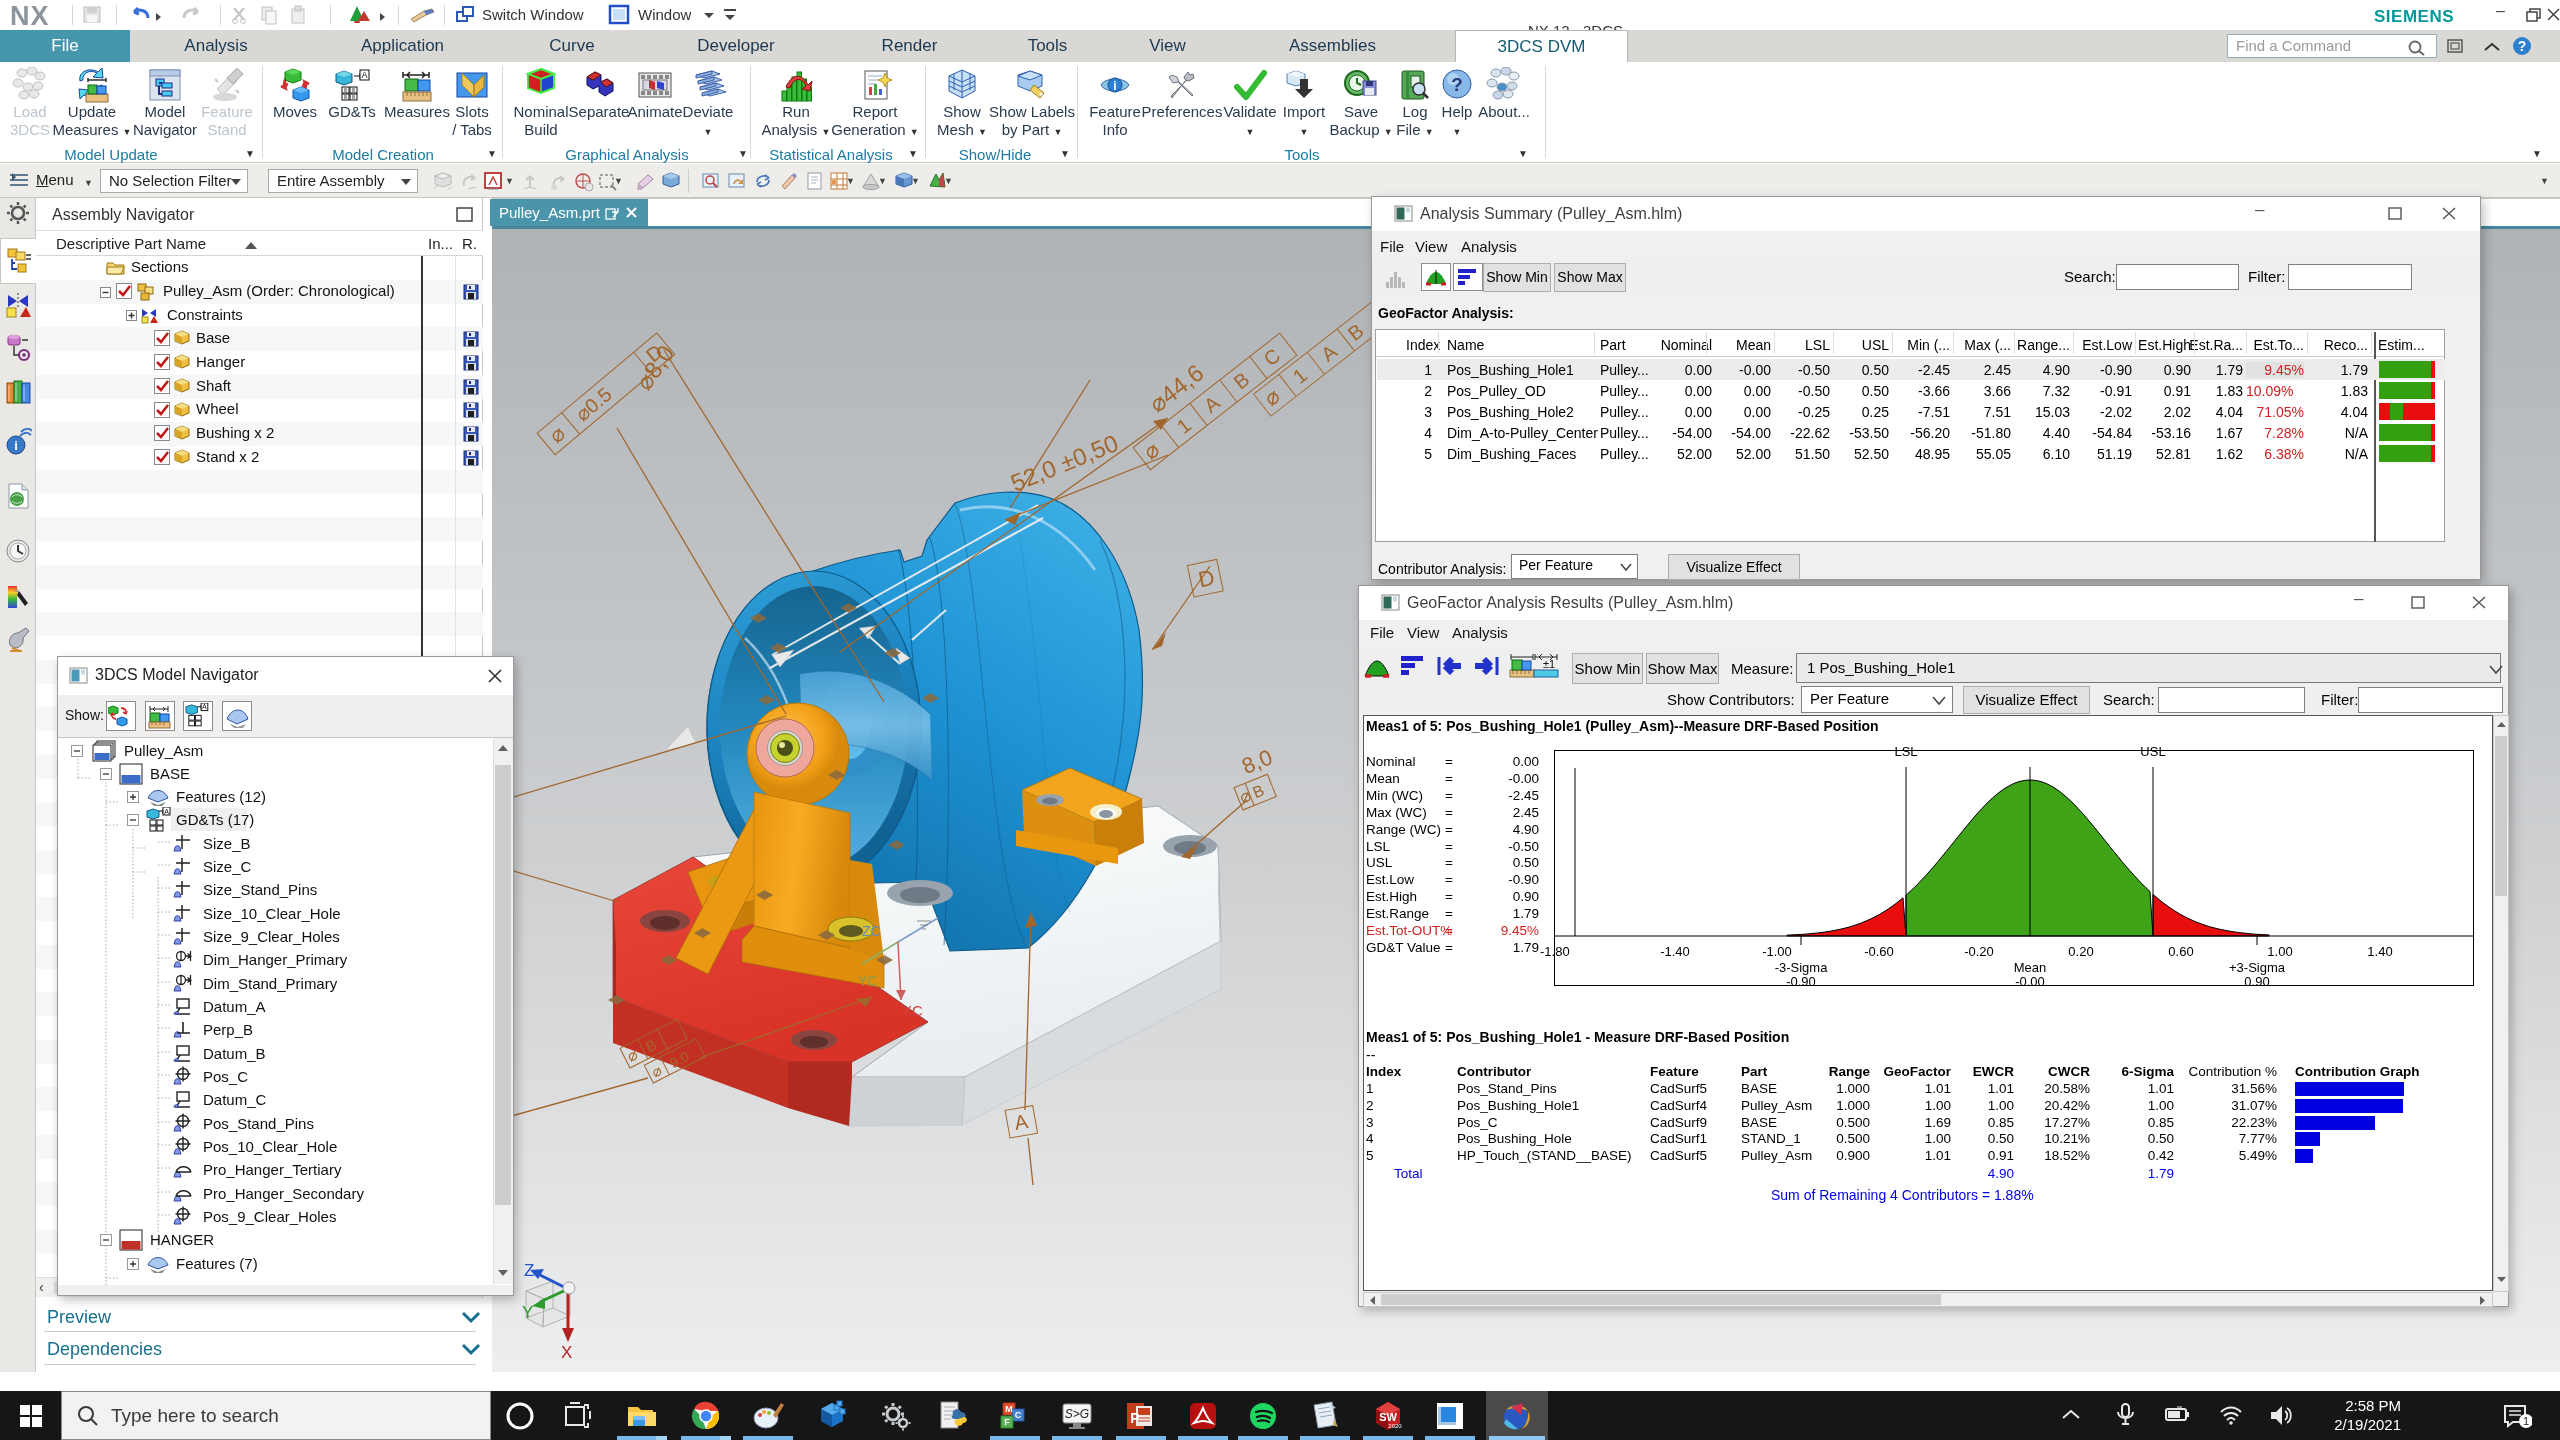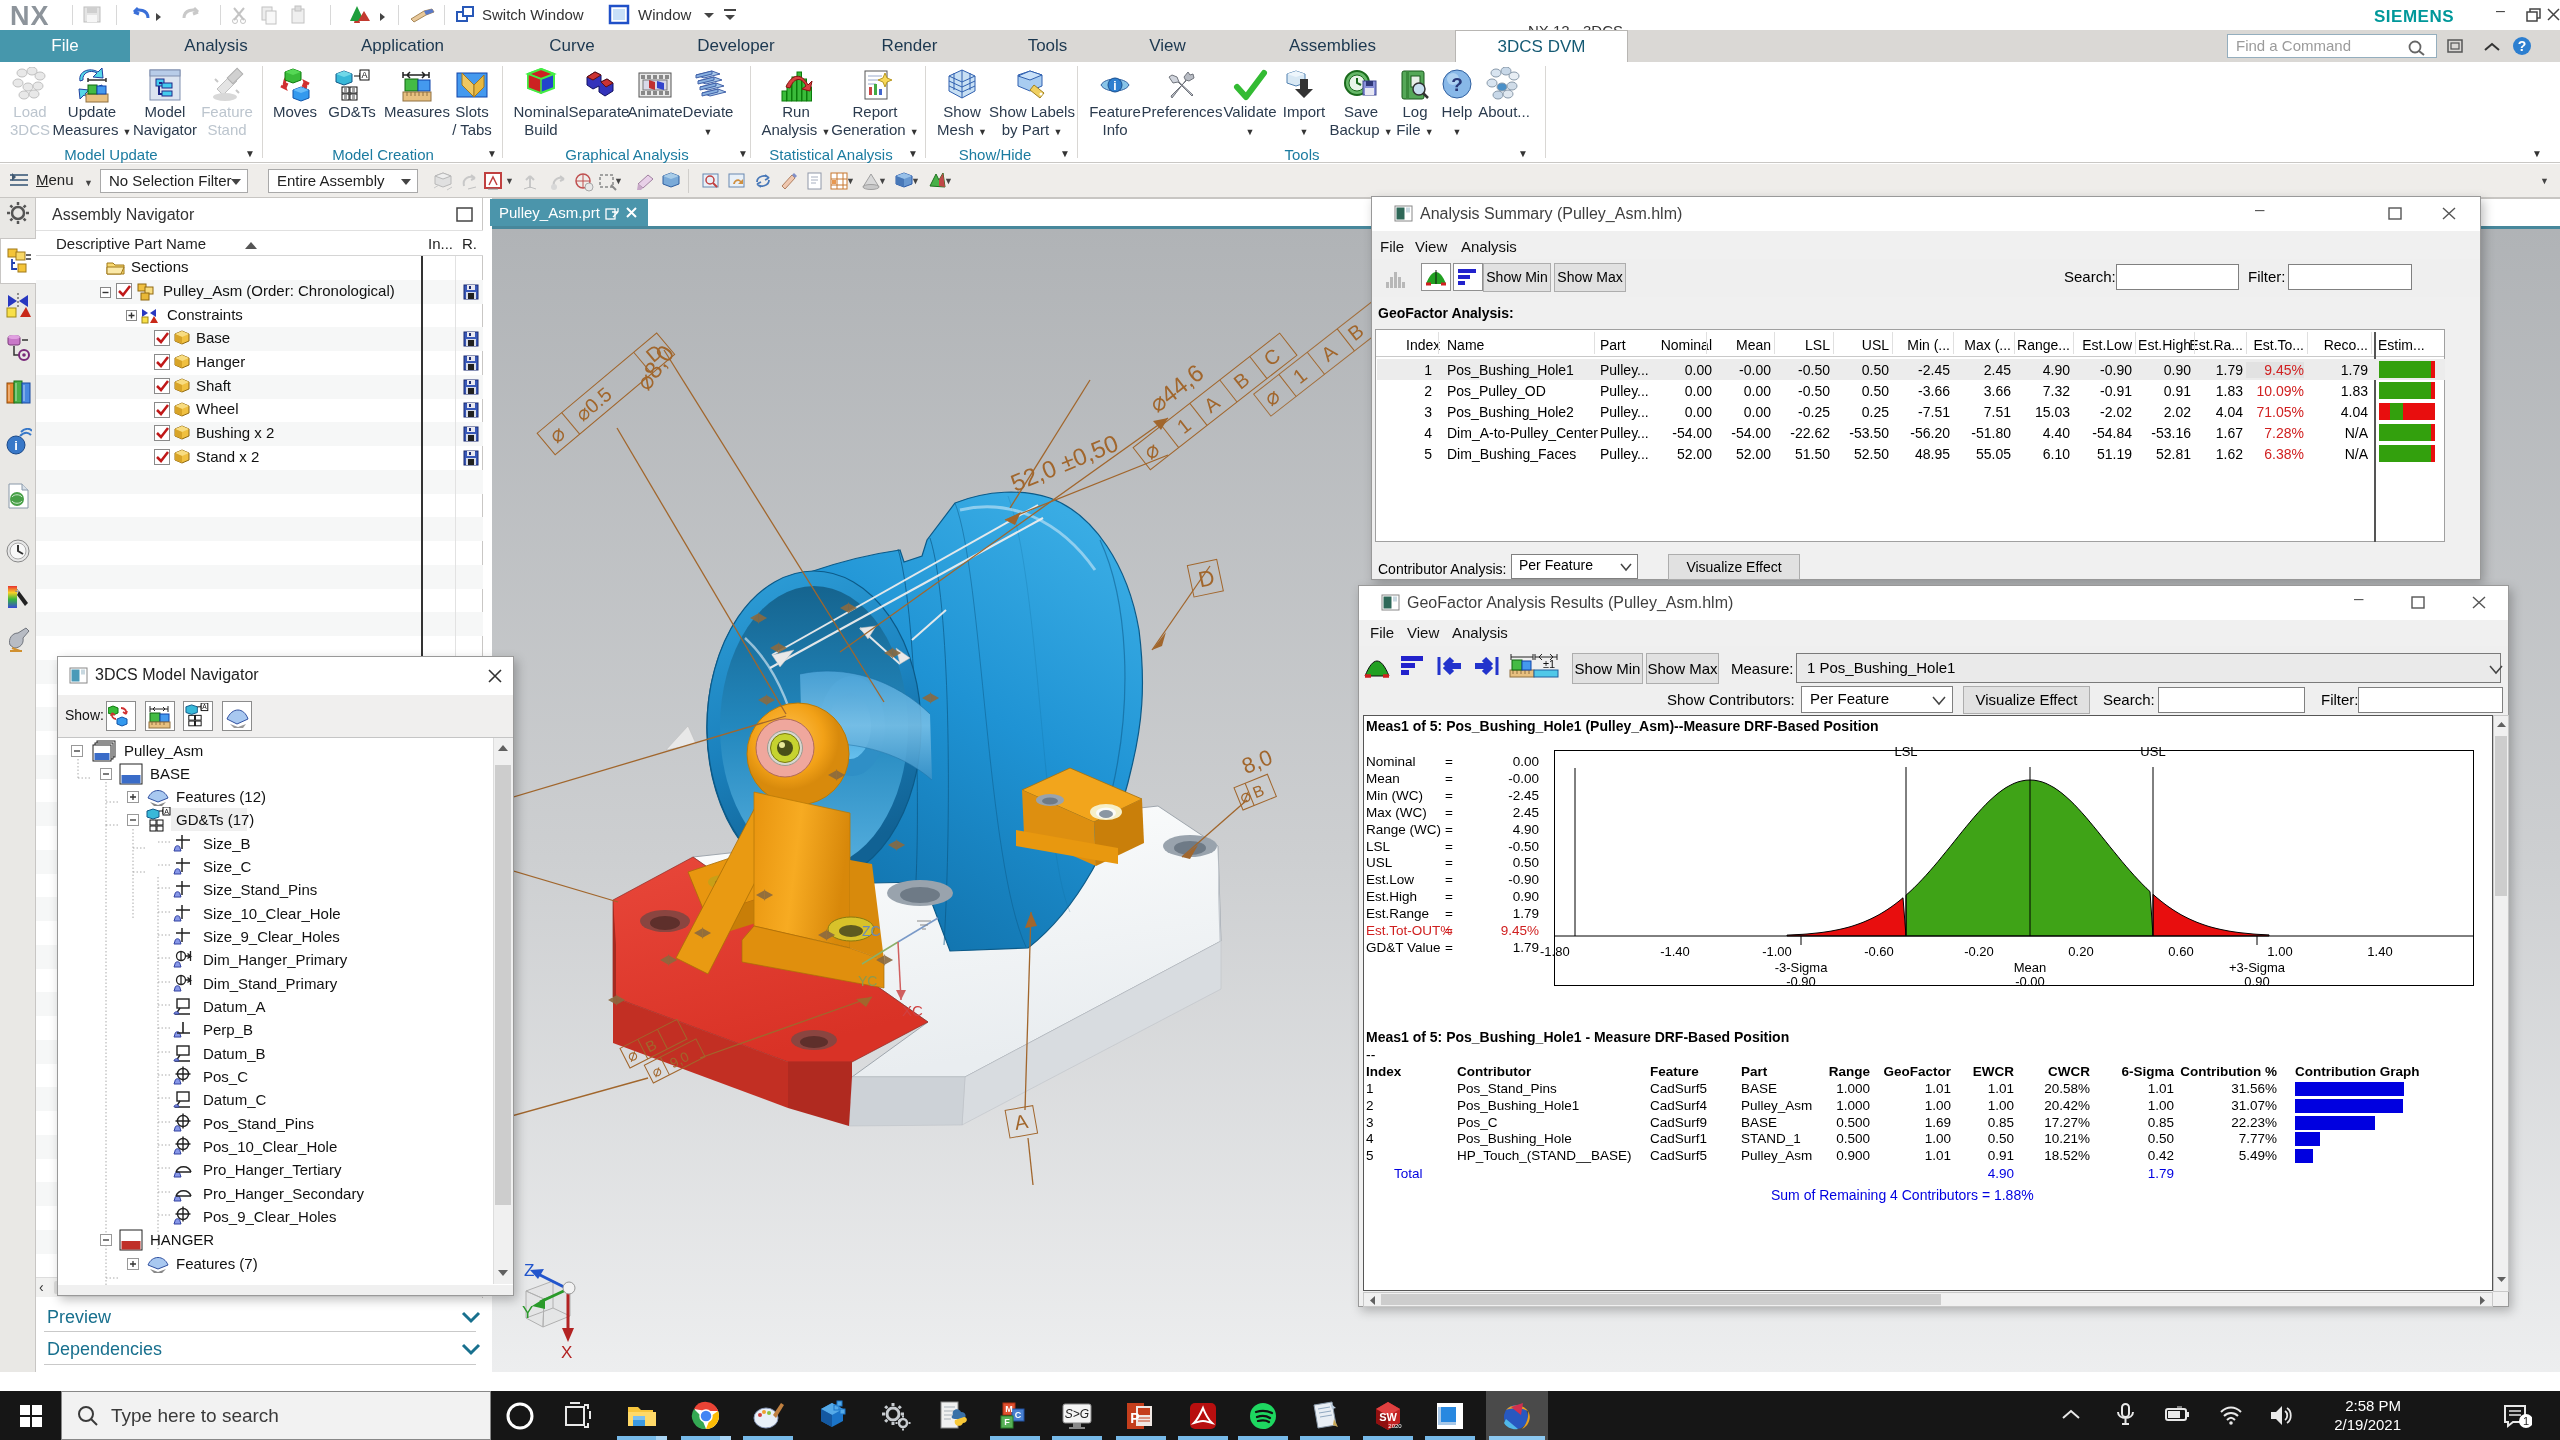--- a/index.html
+++ b/index.html
@@ -1611,21 +1611,21 @@
         <div class="abs" style="left:251px;top:53px;width:85px;text-align:right;font-size:14px">0.00</div>
         <div class="abs" style="left:310px;top:53px;width:85px;text-align:right;font-size:14px">0.00</div>
         <div class="abs" style="left:369px;top:53px;width:85px;text-align:right;font-size:14px">-0.50</div>
         <div class="abs" style="left:428px;top:53px;width:85px;text-align:right;font-size:14px">0.50</div>
         <div class="abs" style="left:489px;top:53px;width:85px;text-align:right;font-size:14px">-3.66</div>
         <div class="abs" style="left:550px;top:53px;width:85px;text-align:right;font-size:14px">3.66</div>
         <div class="abs" style="left:609px;top:53px;width:85px;text-align:right;font-size:14px">7.32</div>
         <div class="abs" style="left:671px;top:53px;width:85px;text-align:right;font-size:14px">-0.91</div>
         <div class="abs" style="left:730px;top:53px;width:85px;text-align:right;font-size:14px">0.91</div>
         <div class="abs" style="left:782px;top:53px;width:85px;text-align:right;font-size:14px">1.83</div>
-        <div class="abs" style="left:870px;top:53px;width:58px;text-align:right;font-size:14px;color:#D02020;">10.09%</div>
+        <div class="abs" style="left:870px;top:53px;width:58px;font-size:14px;color:#D02020;">10.09%</div>
         <div class="abs" style="left:907px;top:53px;width:85px;text-align:right;font-size:14px">1.83</div>
         <div class="abs" style="left:1003px;top:52px;width:56px;height:17px;background:#33A00D"></div>
         <div class="abs" style="left:1055px;top:52px;width:4px;height:17px;background:#E80E0E"></div>
         <div class="abs" style="left:14px;top:74px;width:42px;text-align:right;font-size:14px">3</div>
         <div class="abs" style="left:71px;top:74px;font-size:14px">Pos_Bushing_Hole2</div>
         <div class="abs" style="left:224px;top:74px;font-size:14px">Pulley...</div>
         <div class="abs" style="left:251px;top:74px;width:85px;text-align:right;font-size:14px">0.00</div>
         <div class="abs" style="left:310px;top:74px;width:85px;text-align:right;font-size:14px">0.00</div>
         <div class="abs" style="left:369px;top:74px;width:85px;text-align:right;font-size:14px">-0.25</div>
         <div class="abs" style="left:428px;top:74px;width:85px;text-align:right;font-size:14px">0.25</div>
@@ -1827,21 +1827,21 @@
       <div class="abs" style="left:7px;top:461px;font-size:14px;color:#000">--</div>
       <div class="abs" style="left:7px;top:478px;font-size:13.5px;font-weight:bold;color:#000">Index</div>
       <div class="abs" style="left:98px;top:478px;font-size:13.5px;font-weight:bold;color:#000">Contributor</div>
       <div class="abs" style="left:291px;top:478px;font-size:13.5px;font-weight:bold;color:#000">Feature</div>
       <div class="abs" style="left:382px;top:478px;font-size:13.5px;font-weight:bold;color:#000">Part</div>
       <div class="abs" style="left:401px;top:478px;width:110px;text-align:right;font-size:13.5px;font-weight:bold;color:#000">Range</div>
       <div class="abs" style="left:482px;top:478px;width:110px;text-align:right;font-size:13.5px;font-weight:bold;color:#000">GeoFactor</div>
       <div class="abs" style="left:545px;top:478px;width:110px;text-align:right;font-size:13.5px;font-weight:bold;color:#000">EWCR</div>
       <div class="abs" style="left:621px;top:478px;width:110px;text-align:right;font-size:13.5px;font-weight:bold;color:#000">CWCR</div>
       <div class="abs" style="left:705px;top:478px;width:110px;text-align:right;font-size:13.5px;font-weight:bold;color:#000">6-Sigma</div>
-      <div class="abs" style="left:808px;top:478px;width:110px;text-align:right;font-size:13.5px;font-weight:bold;color:#000">Contribution %</div>
+      <div class="abs" style="left:808px;top:478px;width:110px;text-align:right;font-size:13.5px;font-weight:normal;color:#000">Contribution %</div>
       <div class="abs" style="left:936px;top:478px;font-size:13.5px;font-weight:bold;color:#000">Contribution Graph</div>
       <div class="abs" style="left:7px;top:495px;font-size:13.5px">1</div>
       <div class="abs" style="left:98px;top:495px;font-size:13.5px">Pos_Stand_Pins</div>
       <div class="abs" style="left:291px;top:495px;font-size:13.5px">CadSurf5</div>
       <div class="abs" style="left:382px;top:495px;font-size:13.5px">BASE</div>
       <div class="abs" style="left:401px;top:495px;width:110px;text-align:right;font-size:13.5px">1.000</div>
       <div class="abs" style="left:482px;top:495px;width:110px;text-align:right;font-size:13.5px">1.01</div>
       <div class="abs" style="left:545px;top:495px;width:110px;text-align:right;font-size:13.5px">1.01</div>
       <div class="abs" style="left:621px;top:495px;width:110px;text-align:right;font-size:13.5px">20.58%</div>
       <div class="abs" style="left:705px;top:495px;width:110px;text-align:right;font-size:13.5px">1.01</div>

